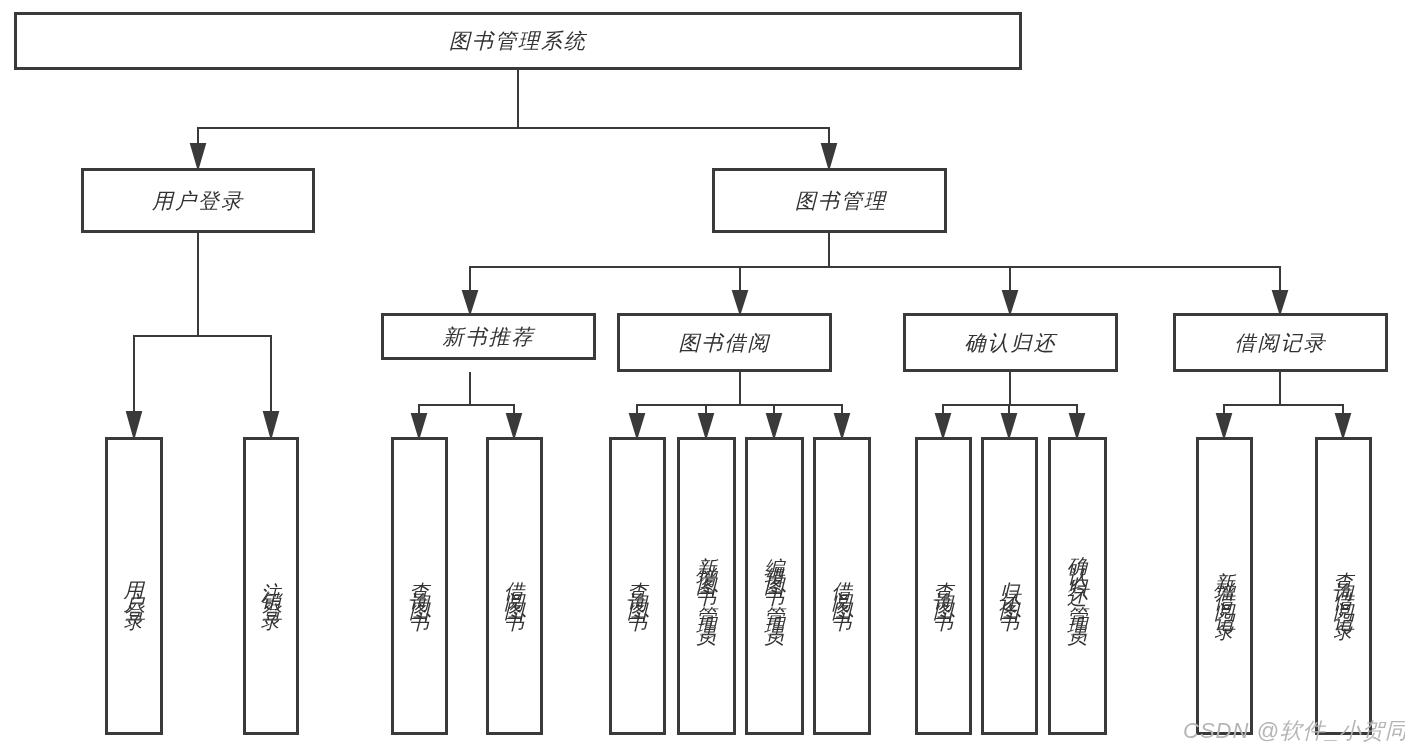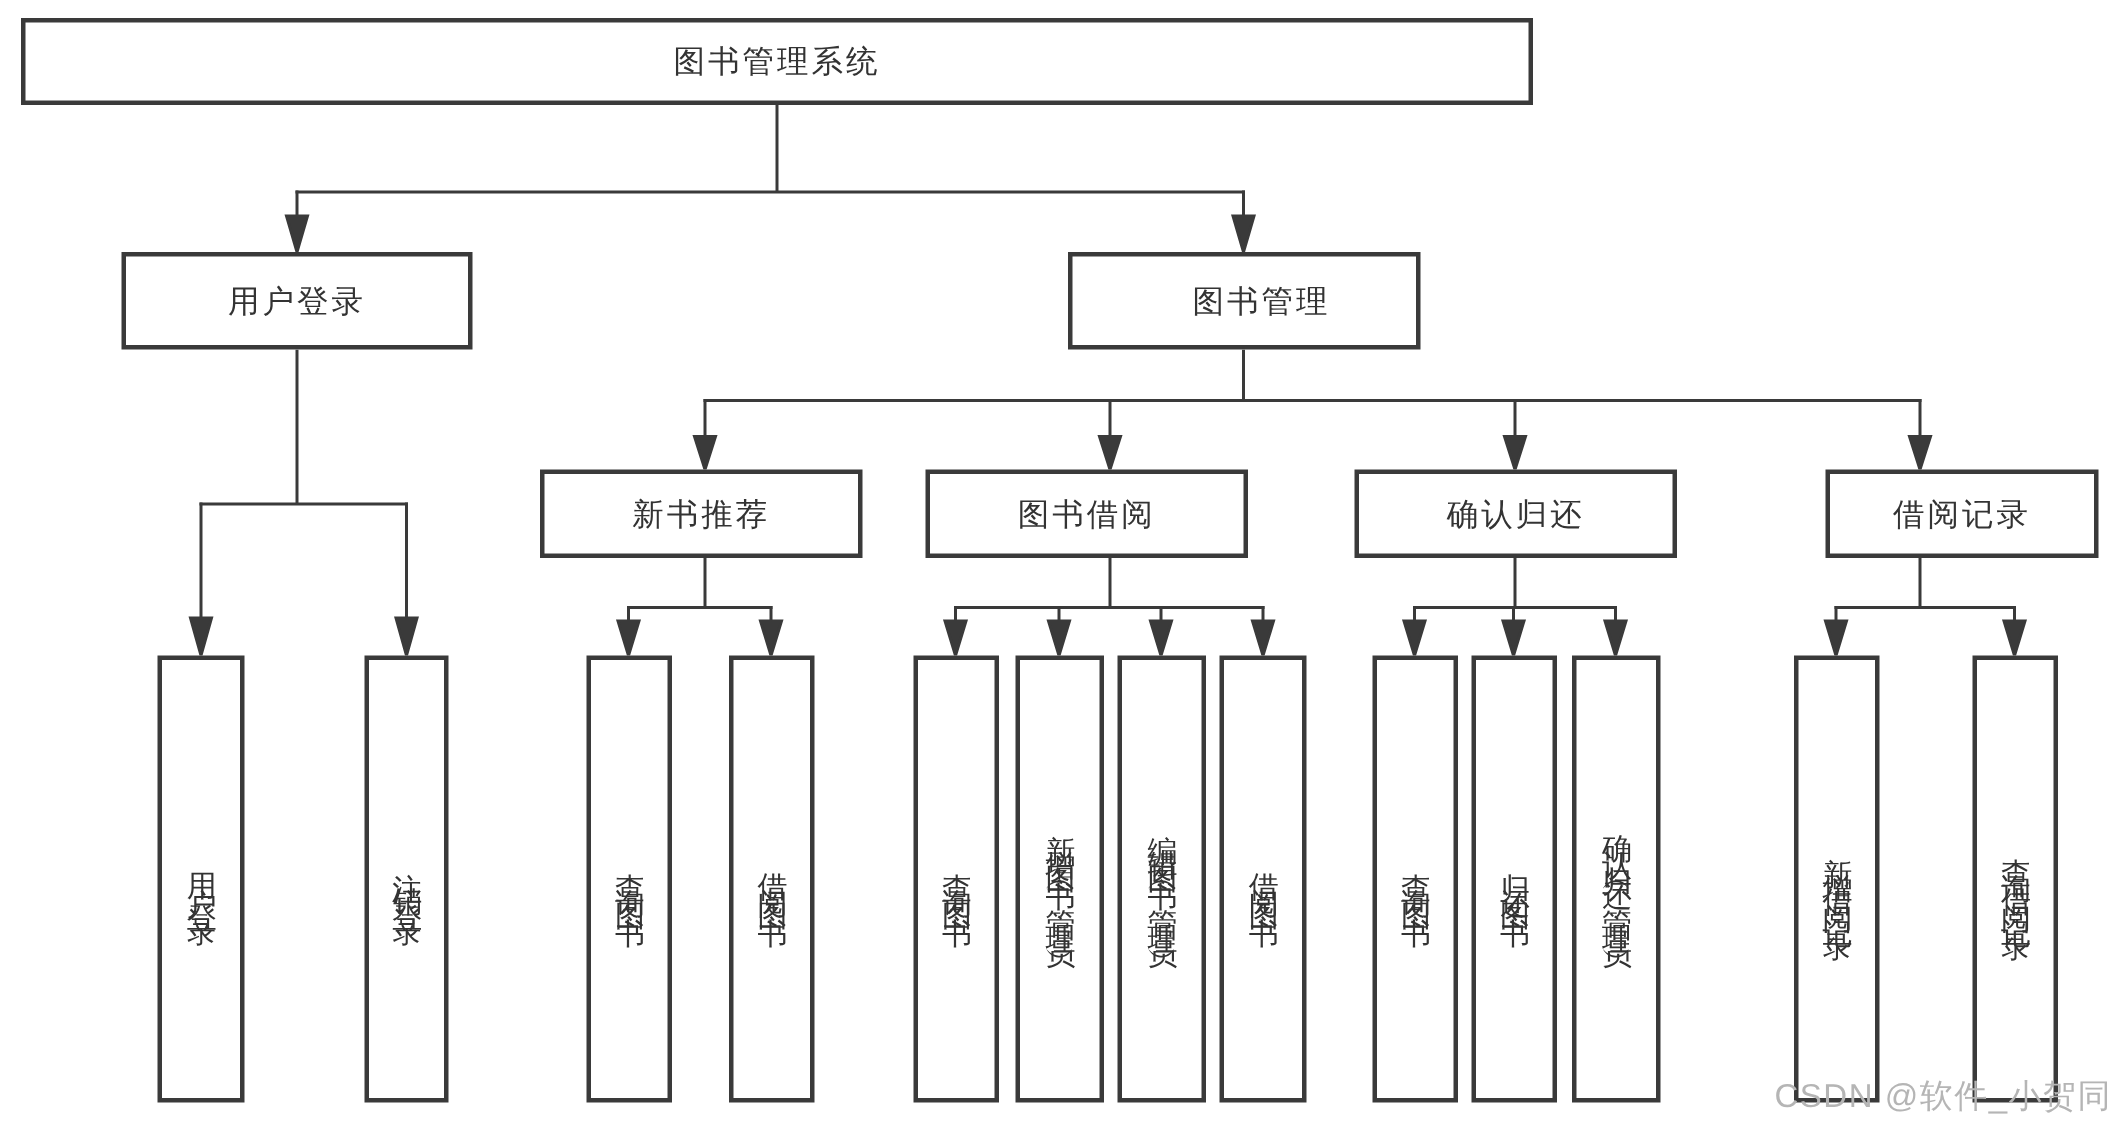--- a/index.html
+++ b/index.html
@@ -3,20 +3,21 @@
 <meta charset="utf-8">
 <style>
   html, body { margin: 0; padding: 0; background: #ffffff; }
   #canvas {
     position: relative;
     width: 1405px;
     height: 747px;
     background: #ffffff;
     font-family: "Liberation Sans", "DejaVu Sans", sans-serif;
     overflow: hidden;
+    font-style: italic;
   }
   #connectors {
     position: absolute;
     left: 0; top: 0;
     width: 1405px; height: 747px;
   }
   .box {
     position: absolute;
     box-sizing: border-box;
     border: 3px solid #3a3a3a;
@@ -39,24 +40,24 @@
     letter-spacing: 10px;
     color: #333333;
     line-height: 1;
   }
   
   .n-root  { left: 14px;   top: 12px;  width: 1008px; height: 58px; }
   
   .n-login { left: 81px;   top: 168px; width: 234px;  height: 65px; }
   .n-mgmt  { left: 712px;  top: 168px; width: 235px;  height: 65px; padding-left: 23px; }
   
-  .n-rec   { left: 360px;  top: 313px; width: 215px;  height: 59px; }
+  .n-rec   { left: 381px;  top: 313px; width: 215px;  height: 47px; }
   .n-bor   { left: 617px;  top: 313px; width: 215px;  height: 59px; }
   .n-cur   { left: 903px;  top: 313px; width: 215px;  height: 59px; }
-  .n-hist  { left: 1173px; top: 313px; width: 182px;  height: 59px; margin-left: 44px; }
+  .n-hist  { left: 1173px; top: 313px; width: 215px;  height: 59px; }
   
   .vbox    { top: 437px; height: 298px; }
   .n-l1    { left: 105px;  width: 58px; }
   .n-l2    { left: 243px;  width: 56px; }
   .n-r1    { left: 391px;  width: 57px; }
   .n-r2    { left: 486px;  width: 57px; }
   .n-b1    { left: 609px;  width: 57px; }
   .n-b2    { left: 677px;  width: 59px; }
   .n-b3    { left: 745px;  width: 59px; }
   .n-b4    { left: 813px;  width: 58px; }

